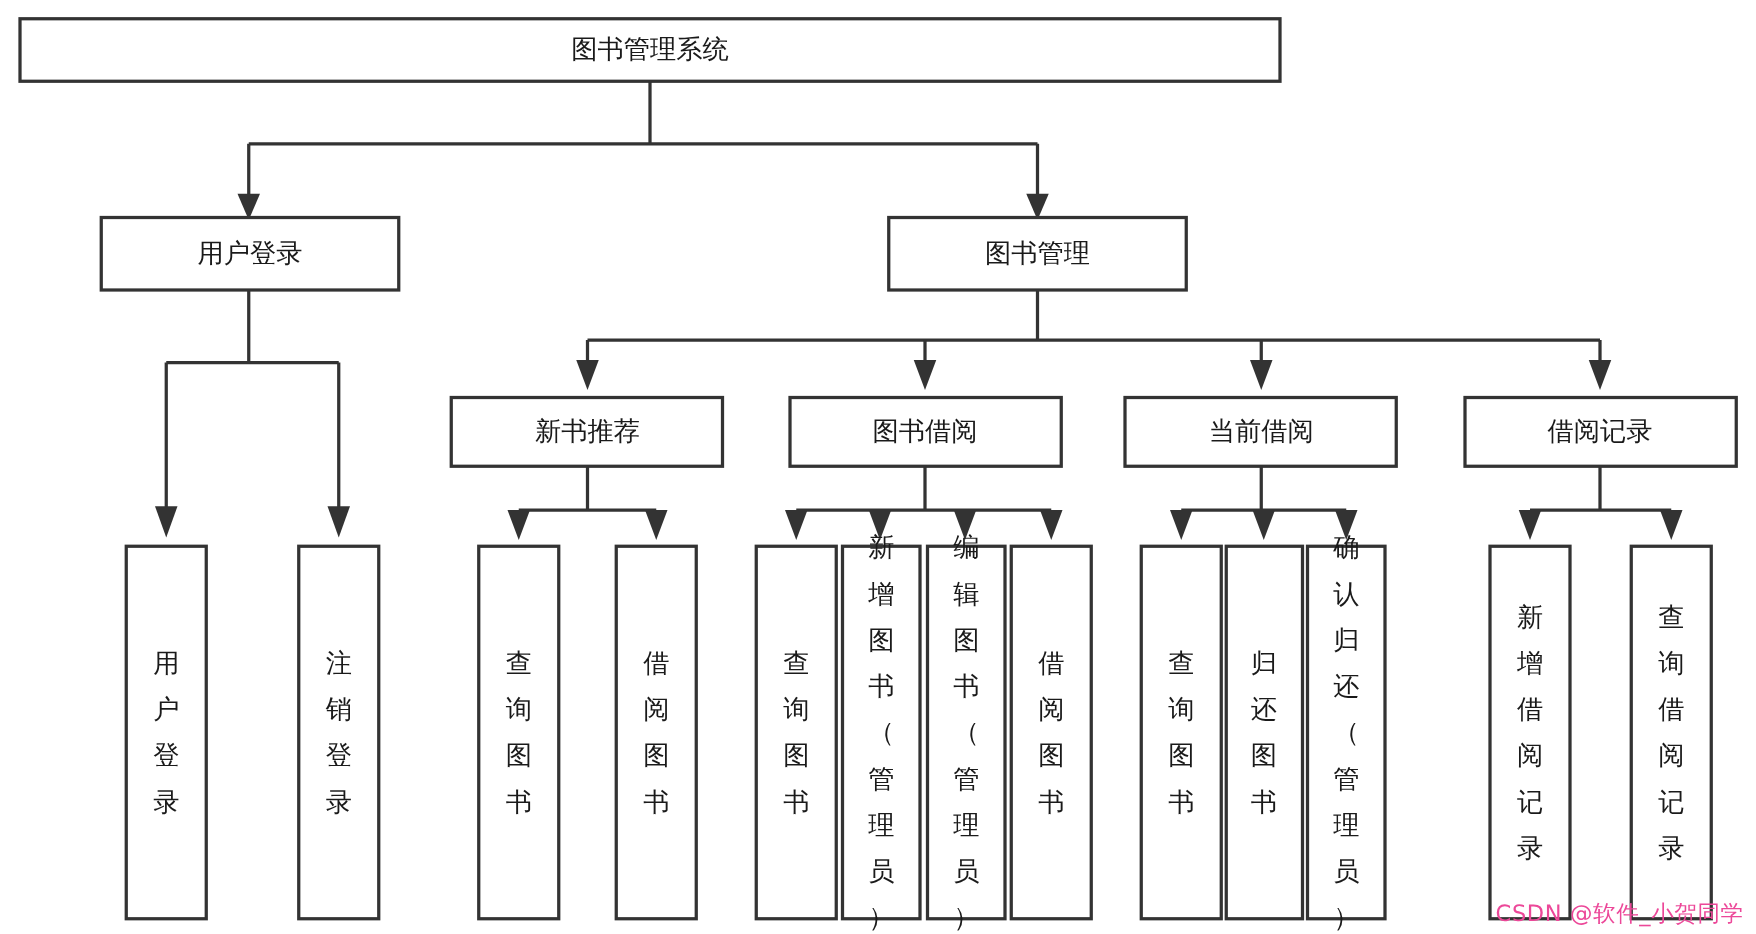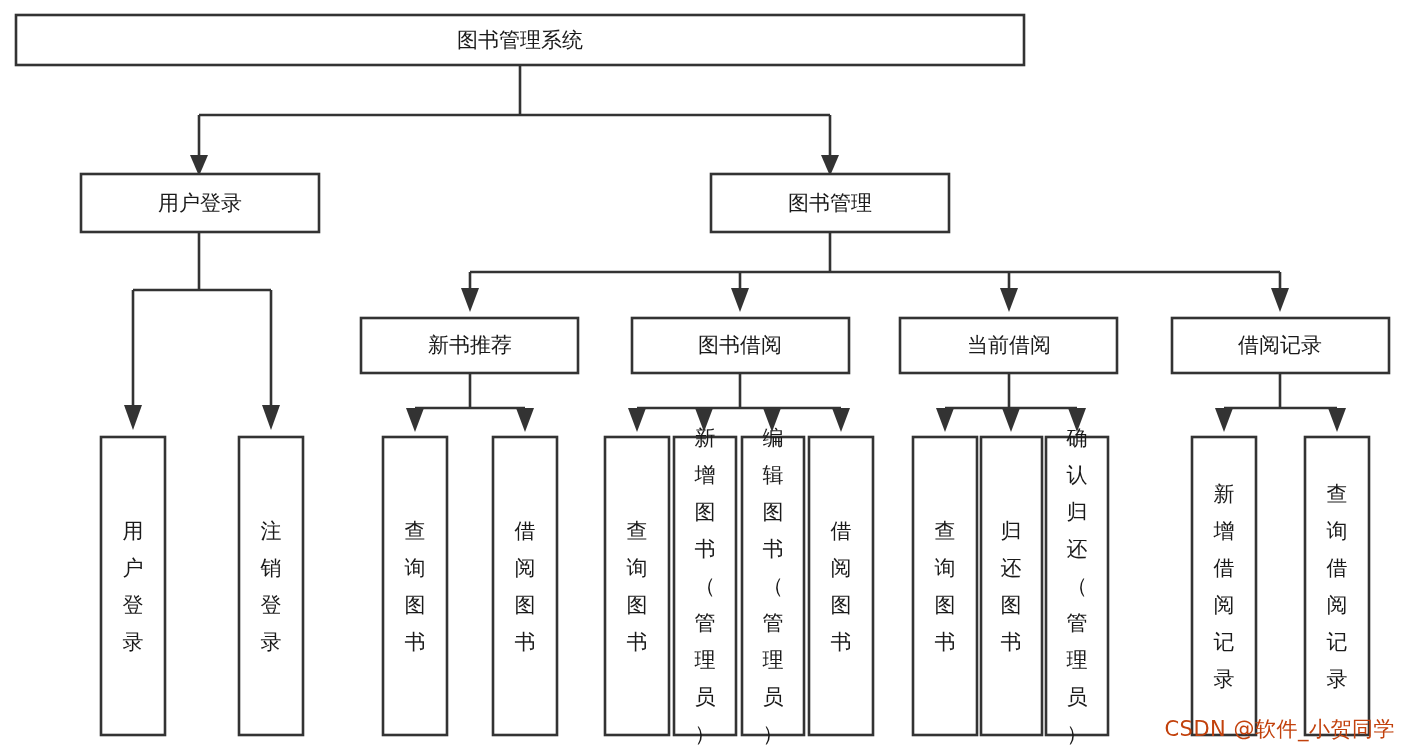--- a/index.html
+++ b/index.html
@@ -53,22 +53,22 @@
     fill: #1a1a1a;
     font-family: "DejaVu Sans", "Liberation Sans", sans-serif;
     font-size: 21px;
     text-anchor: middle;
   }
   .watermark-text {
     position: absolute;
     right: 10px;
     bottom: 4px;
     font-family: "DejaVu Sans", "Liberation Sans", sans-serif;
-    font-size: 21px;
-    color: #c2410c;
+    font-size: 18px;
+    color: #ec4899;
     white-space: nowrap;
     letter-spacing: 0.5px;
   }
 </style>
 </head>
 <body>
 
 <div id="diagram-root">
 
   <svg id="tree-svg" viewBox="0 0 1405 747">

